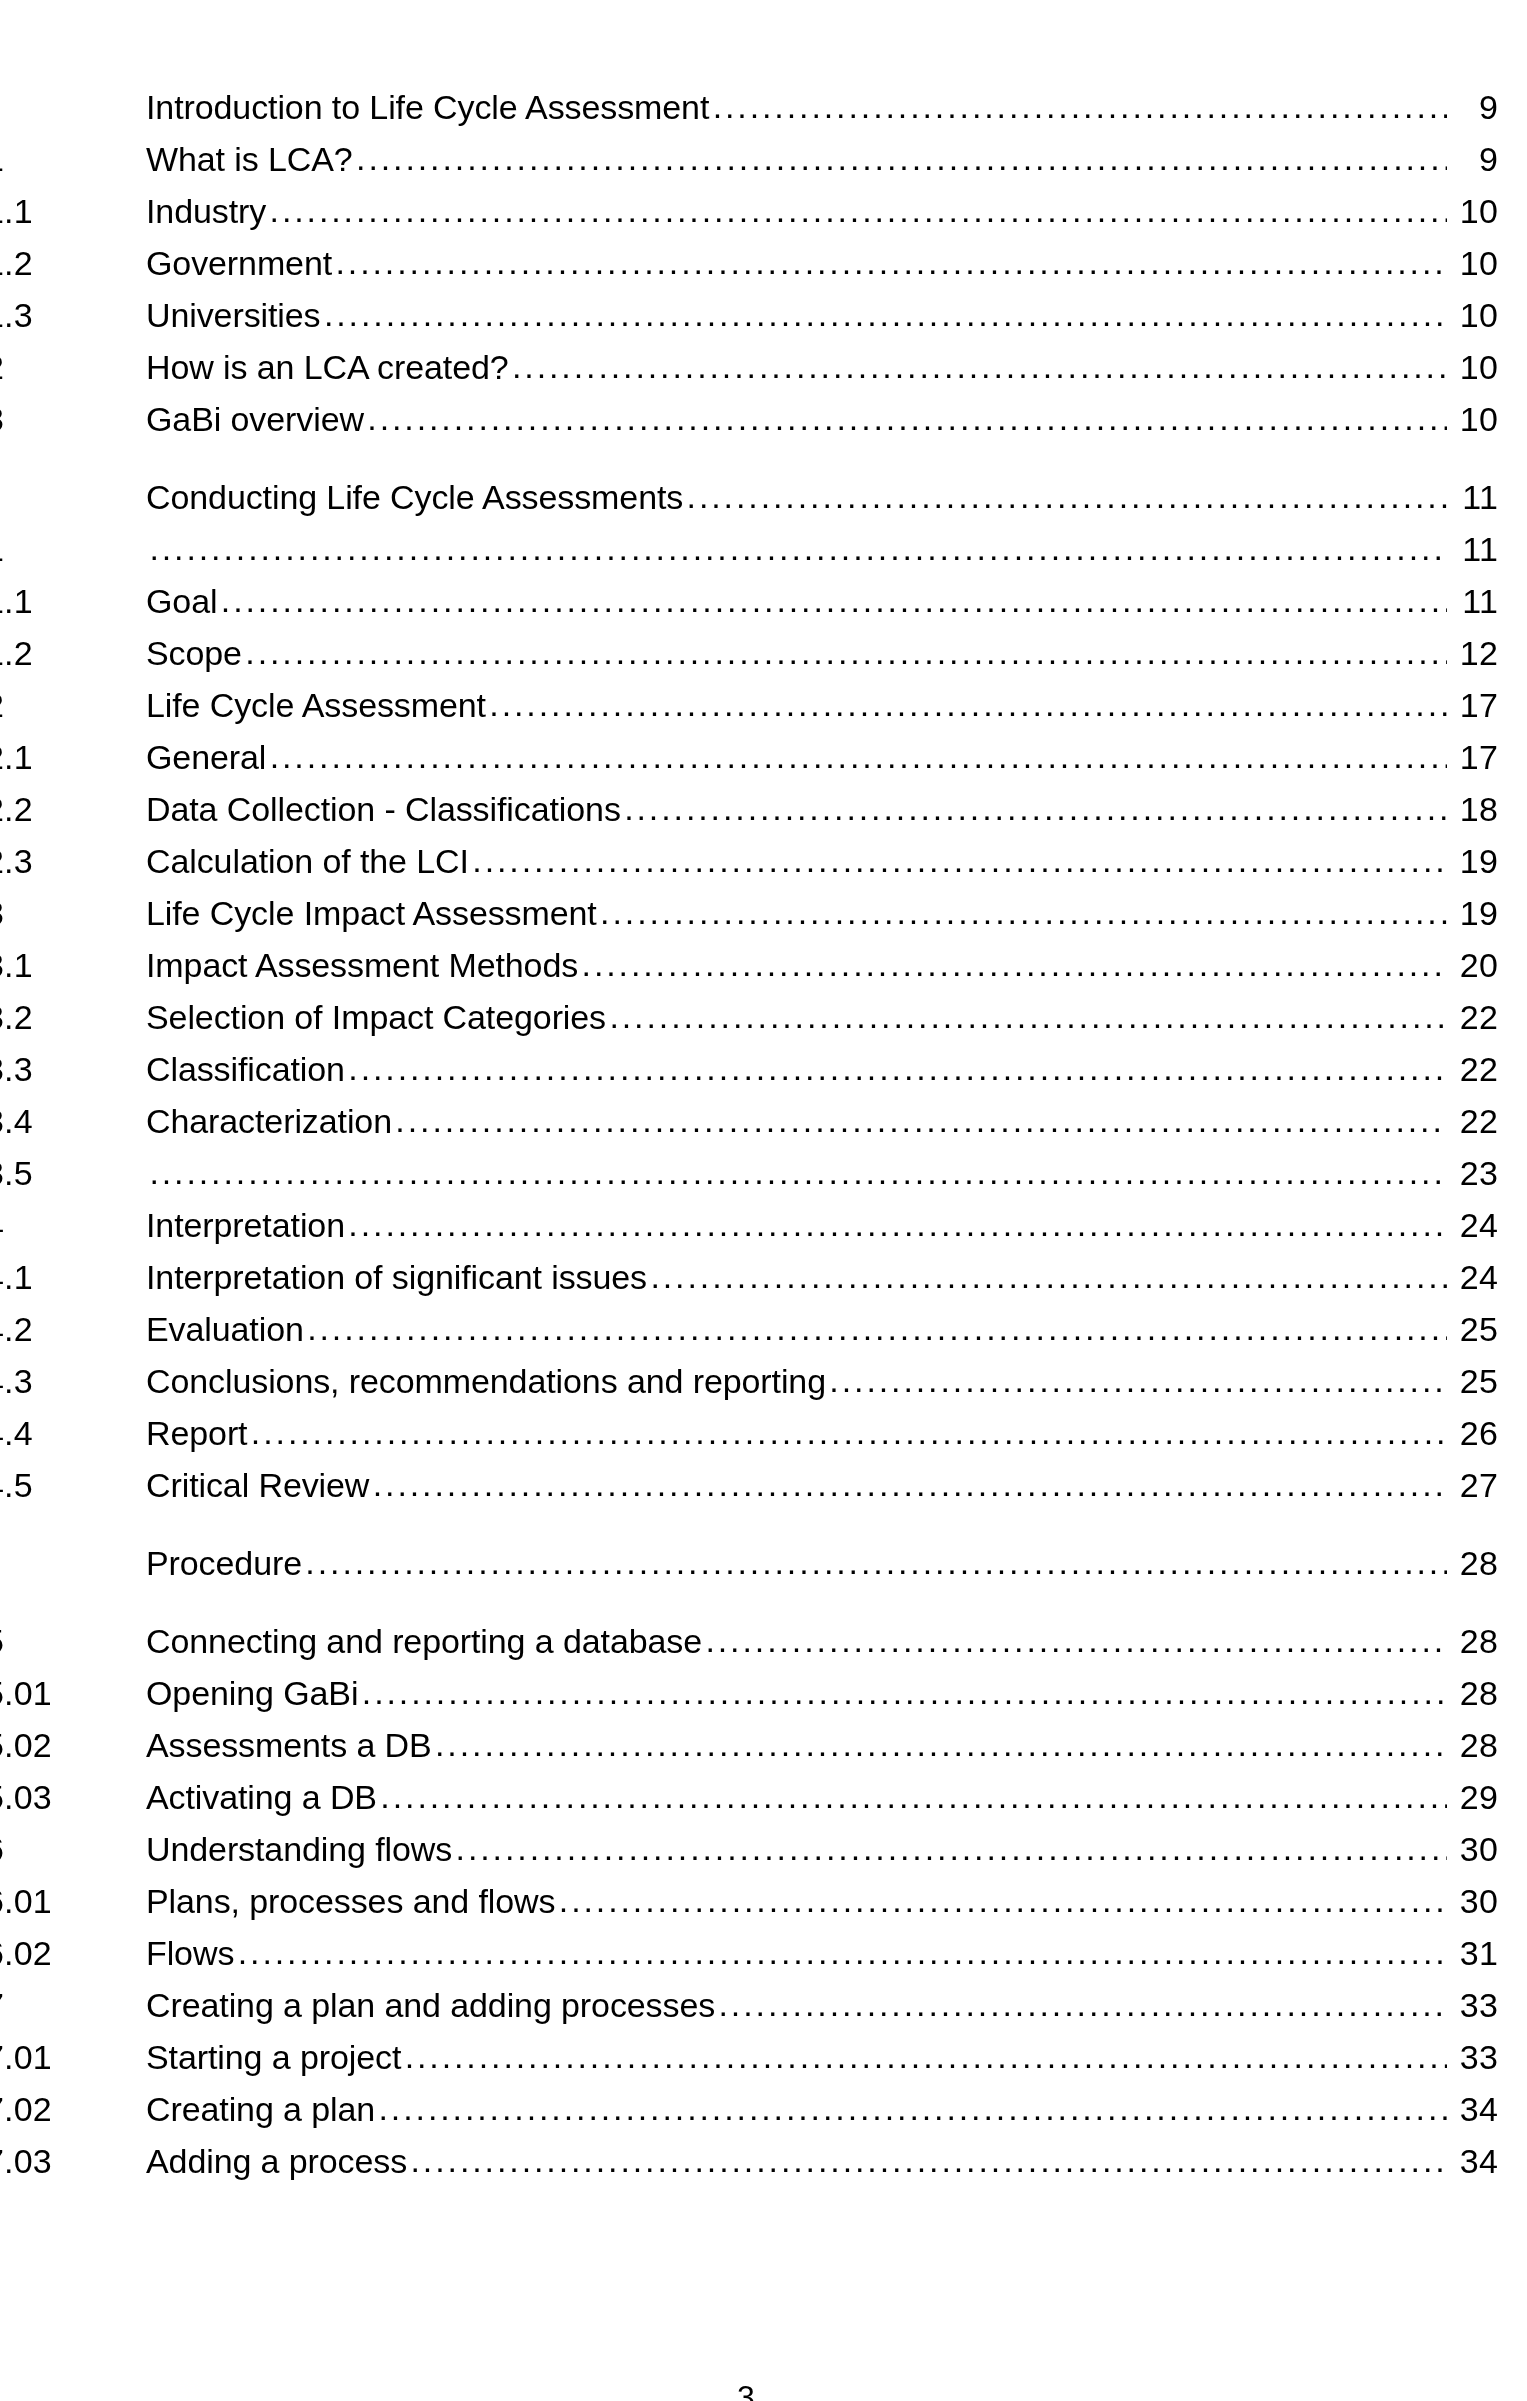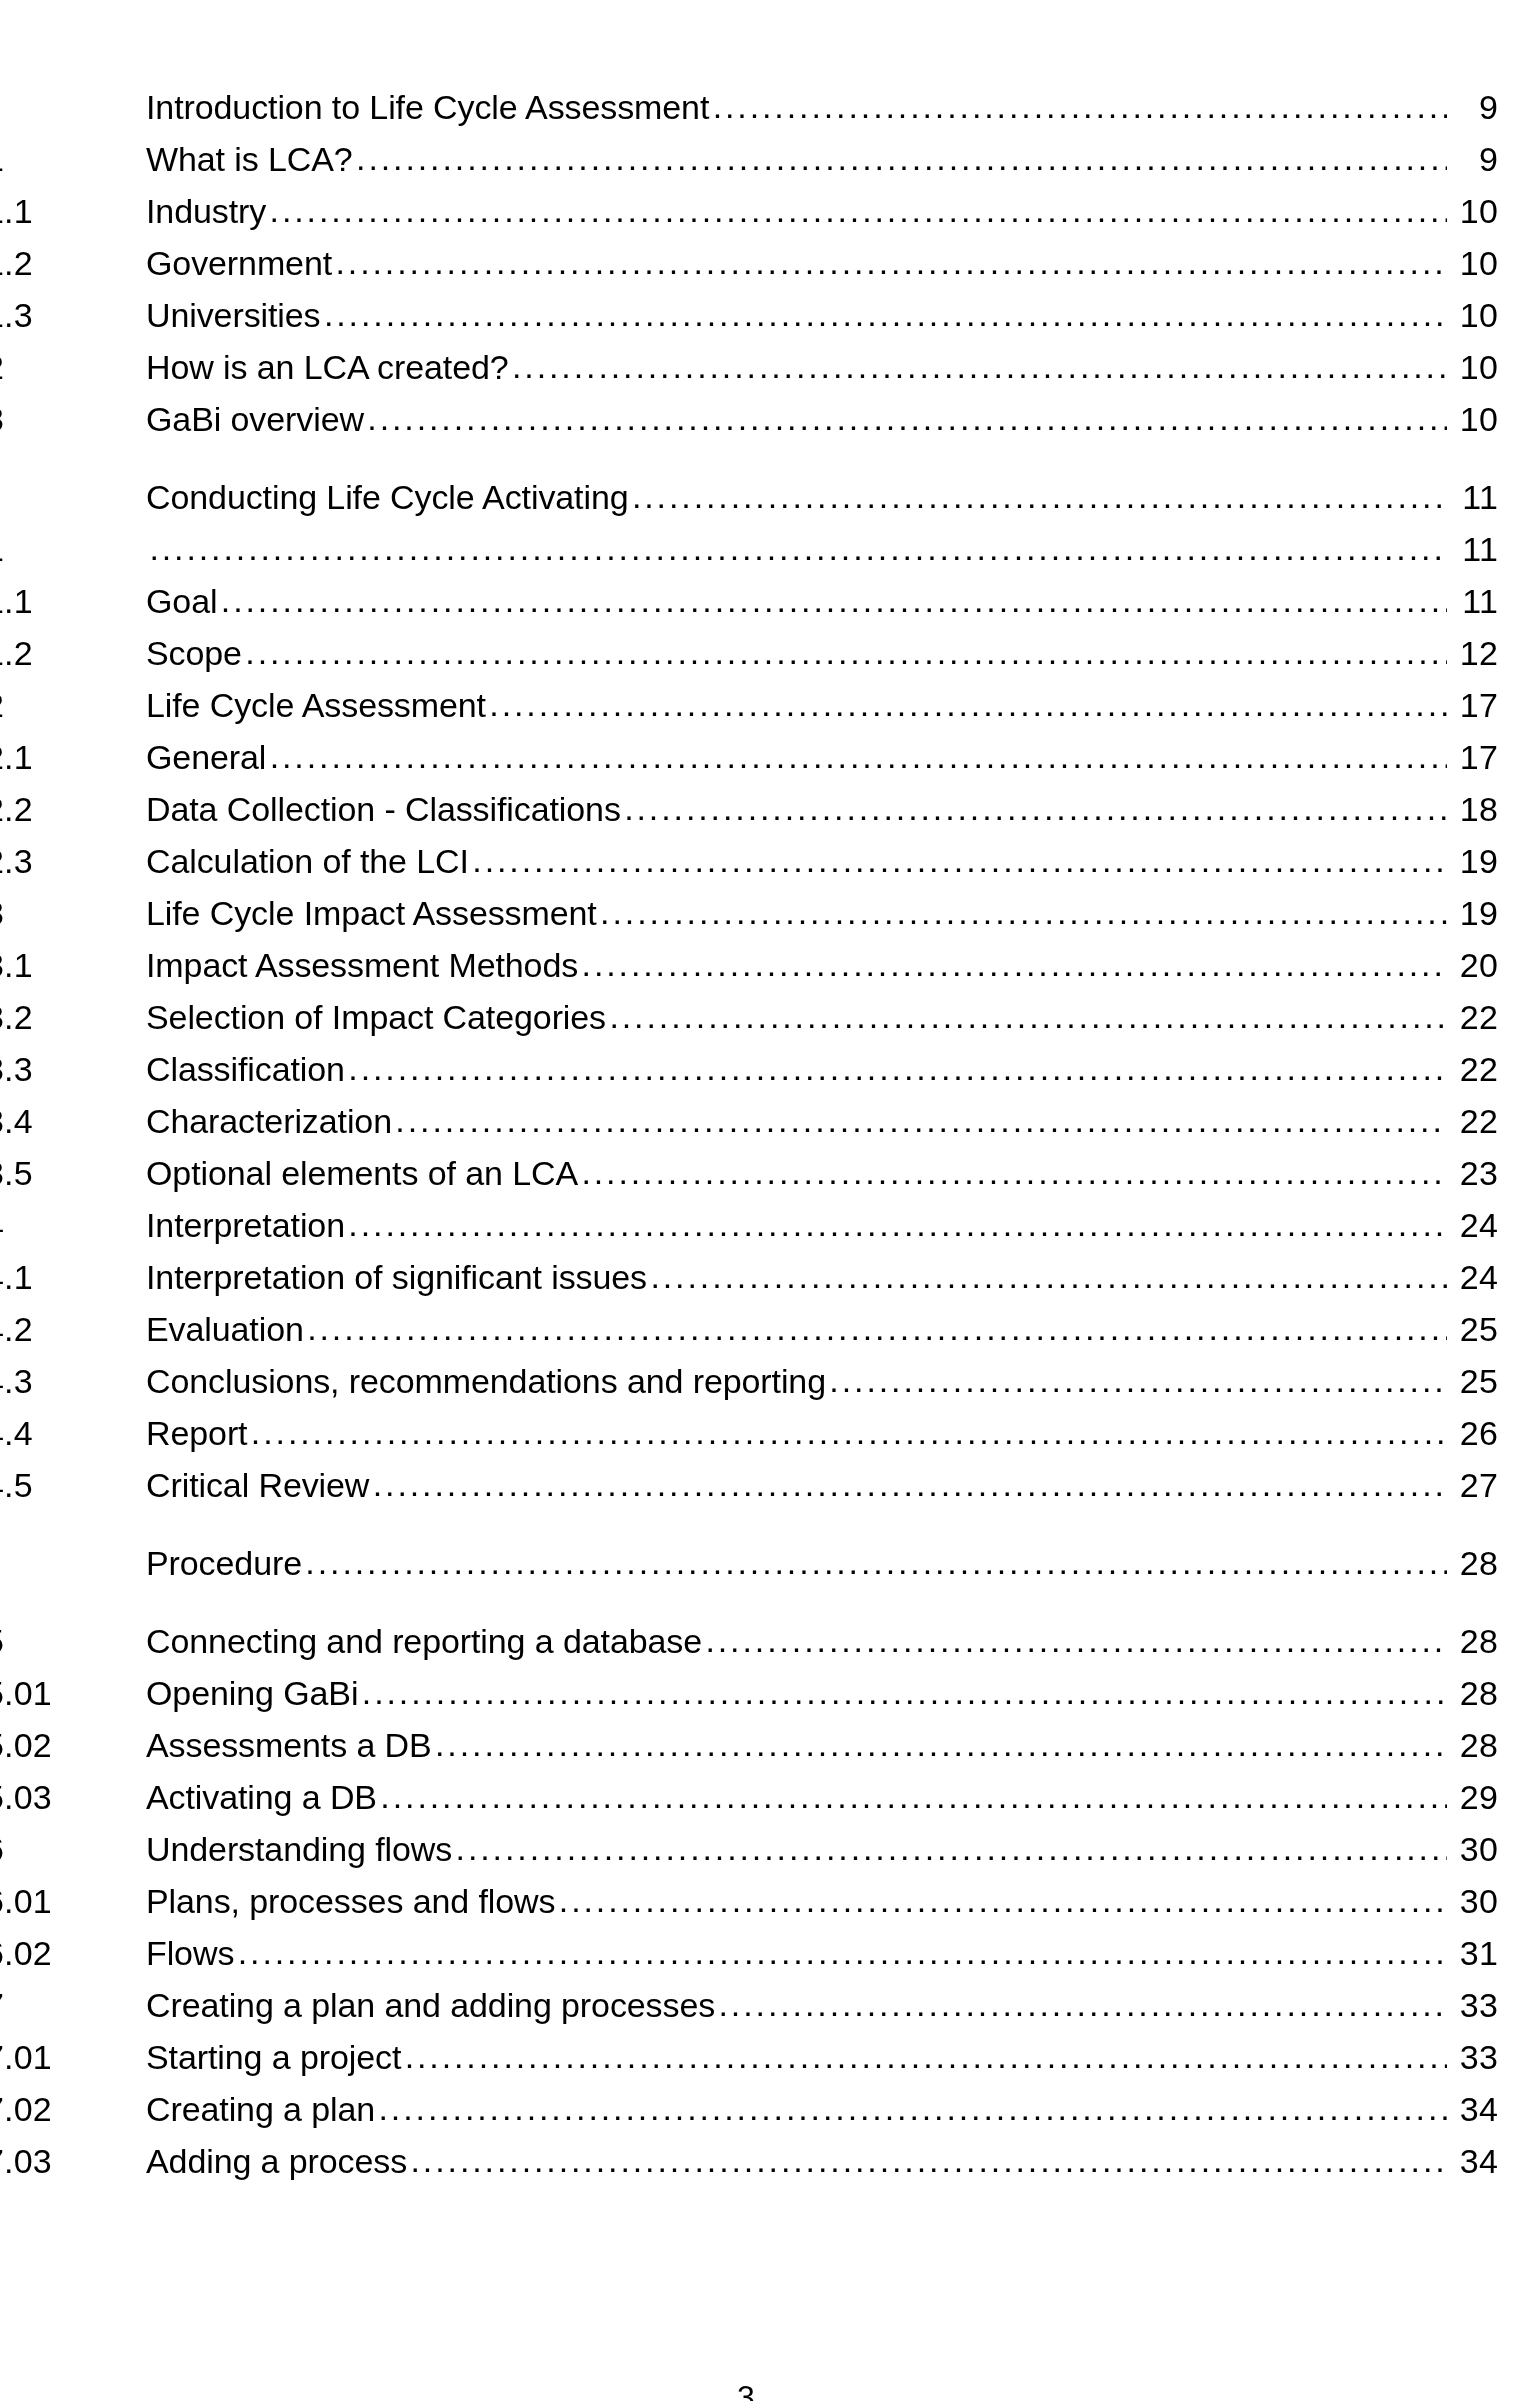--- a/index.html
+++ b/index.html
@@ -134,21 +134,21 @@
         <span class="toc-page">10</span>
       </div>
       <div class="toc-row">
         <span class="toc-num">3</span>
         <span class="toc-title">GaBi overview</span>
         <span class="toc-leader"></span>
         <span class="toc-page">10</span>
       </div>
       <div class="toc-row gap-before">
         <span class="toc-num"></span>
-        <span class="toc-title">Conducting Life Cycle Activating</span>
+        <span class="toc-title">Conducting Life Cycle Assessments</span>
         <span class="toc-leader"></span>
         <span class="toc-page">11</span>
       </div>
       <div class="toc-row">
         <span class="toc-num">1</span>
         <span class="toc-leader"></span>
         <span class="toc-page">11</span>
       </div>
       <div class="toc-row">
         <span class="toc-num">1.1</span>
@@ -211,21 +211,20 @@
         <span class="toc-page">22</span>
       </div>
       <div class="toc-row">
         <span class="toc-num">3.4</span>
         <span class="toc-title">Characterization</span>
         <span class="toc-leader"></span>
         <span class="toc-page">22</span>
       </div>
       <div class="toc-row">
         <span class="toc-num">3.5</span>
-        <span class="toc-title">Optional elements of an LCA</span>
         <span class="toc-leader"></span>
         <span class="toc-page">23</span>
       </div>
       <div class="toc-row">
         <span class="toc-num">4</span>
         <span class="toc-title">Interpretation</span>
         <span class="toc-leader"></span>
         <span class="toc-page">24</span>
       </div>
       <div class="toc-row">

